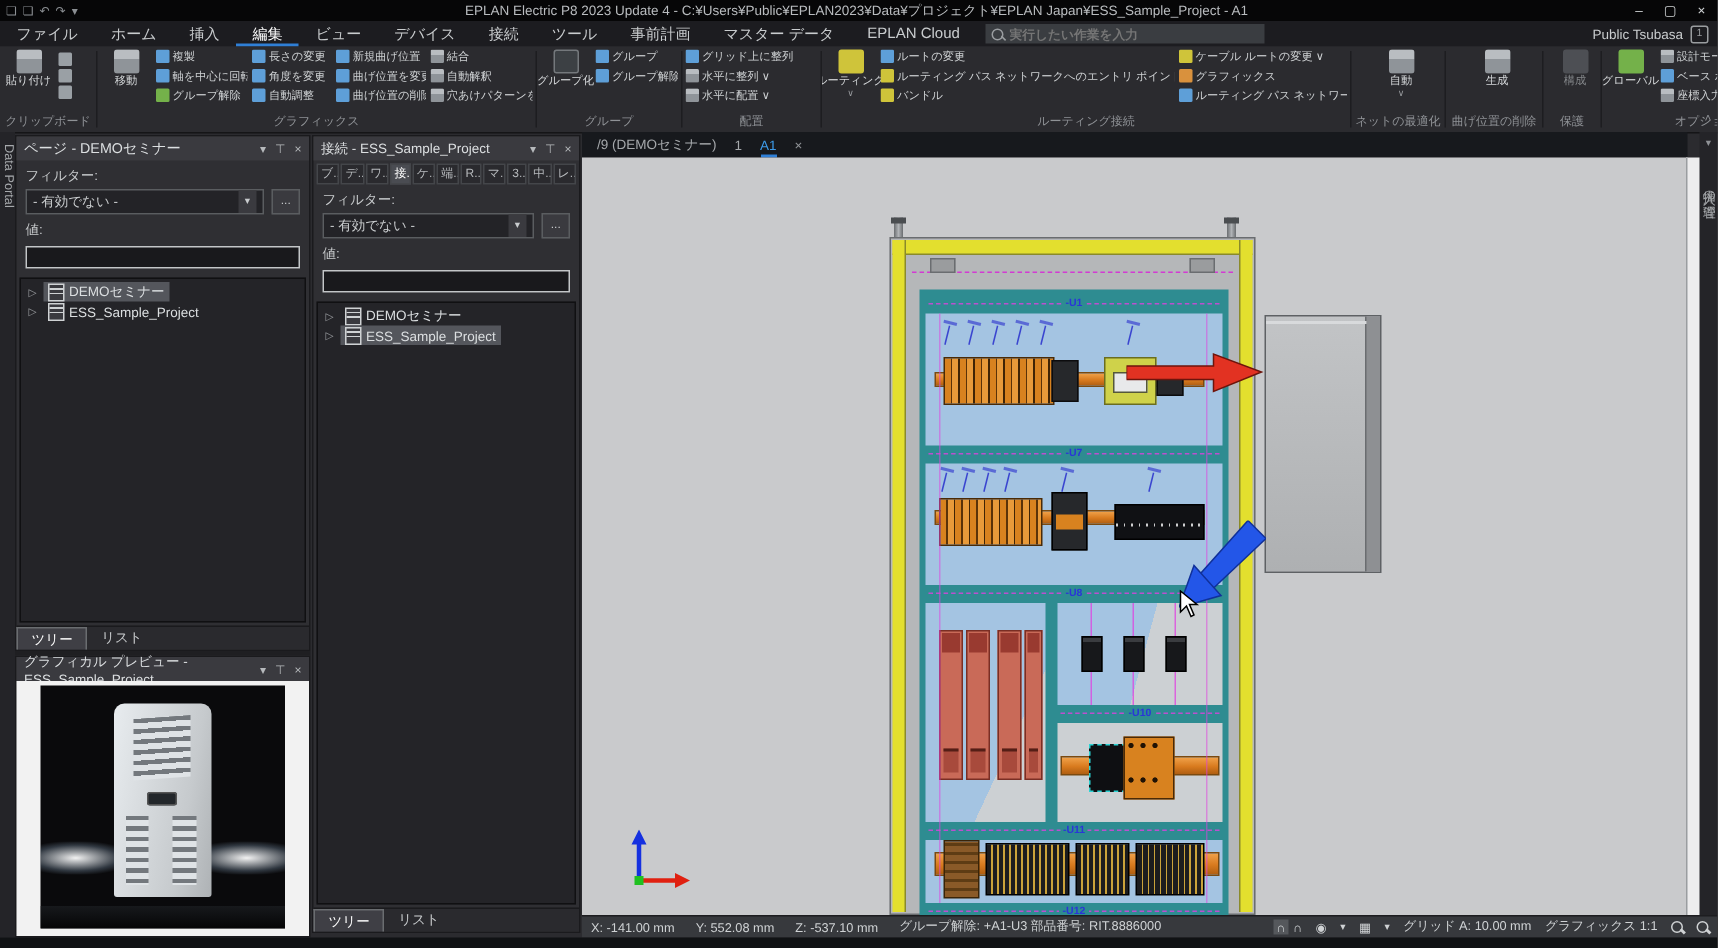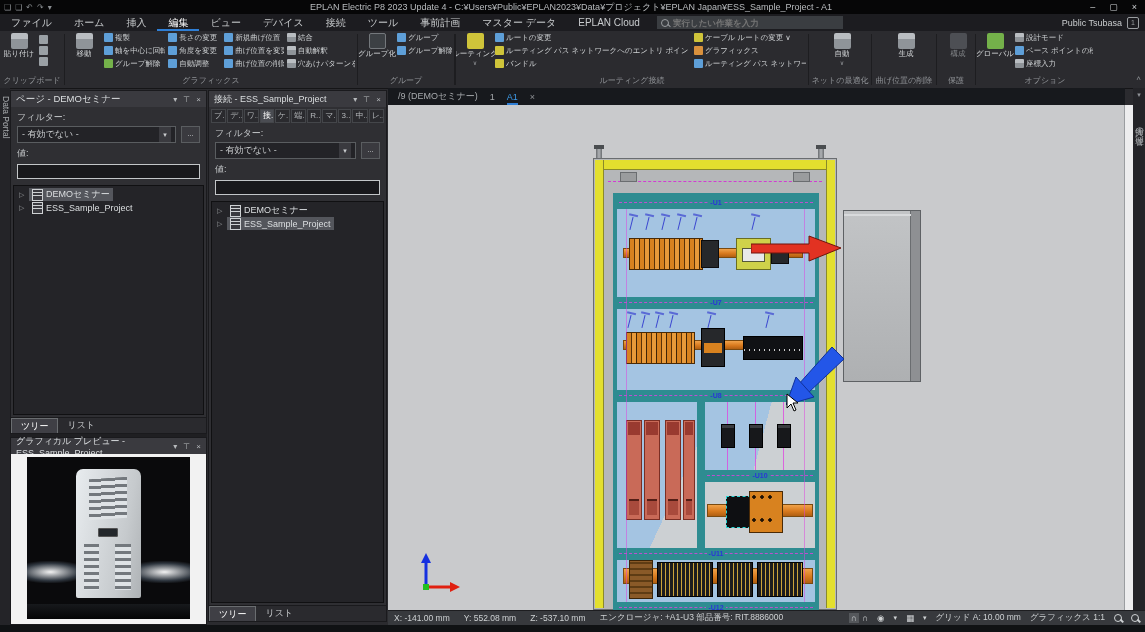--- a/index.html
+++ b/index.html
@@ -270,20 +270,39 @@
           <div class="ri">
               <span class="ic icb"></span>
               <span class="rt">グループ解除</span>
             </div>
         </div>
       </div>
       <div class="rl">グループ</div>
     </div>
     <div class="rsep"></div>
 
+    <div class="rg" style="width:92px">
+      <div class="rb">
+        <div class="ricol" style="width:90px">
+          <div class="ri">
+              <span class="ic icb"></span>
+              <span class="rt">グリッド上に整列</span>
+            </div>
+          <div class="ri">
+              <span class="ic icg"></span>
+              <span class="rt">水平に整列 ∨</span>
+            </div>
+          <div class="ri">
+              <span class="ic icg"></span>
+              <span class="rt">水平に配置 ∨</span>
+            </div>
+        </div>
+      </div>
+      <div class="rl">配置</div>
+    </div>
     <div class="rsep"></div>
 
     <div class="rg" style="width:352px">
       <div class="rb">
         <div class="bigbtn">
             <span class="bic icy"></span>
             <span class="blb">ルーティング</span>
             <span class="chev">∨</span>
           </div>
         <div class="ricol" style="width:196px">
@@ -622,21 +641,21 @@
   <div class="vscroll"></div>
   <div class="rrail">
     <span class="ricn">▾</span>
     <div class="vtxt">挿入の管理</div>
   </div>
 
   <div class="statusbar">
     <span>X: -141.00 mm</span>
     <span>Y: 552.08 mm</span>
     <span>Z: -537.10 mm</span>
-    <span>エンクロージャ: +A1-U3 部品番号: RIT.8886000</span>
+    <span>グループ解除: +A1-U3 部品番号: RIT.8886000</span>
     <span class="sb-right">
       <span class="magset">
         <span class="mag1">∩</span>
         <span>∩</span>
       </span>
       <span>◉</span>
       <span style="font-size:7px;">▾</span>
       <span>▦</span>
       <span style="font-size:7px;">▾</span>
       <span>グリッド A: 10.00 mm</span>

